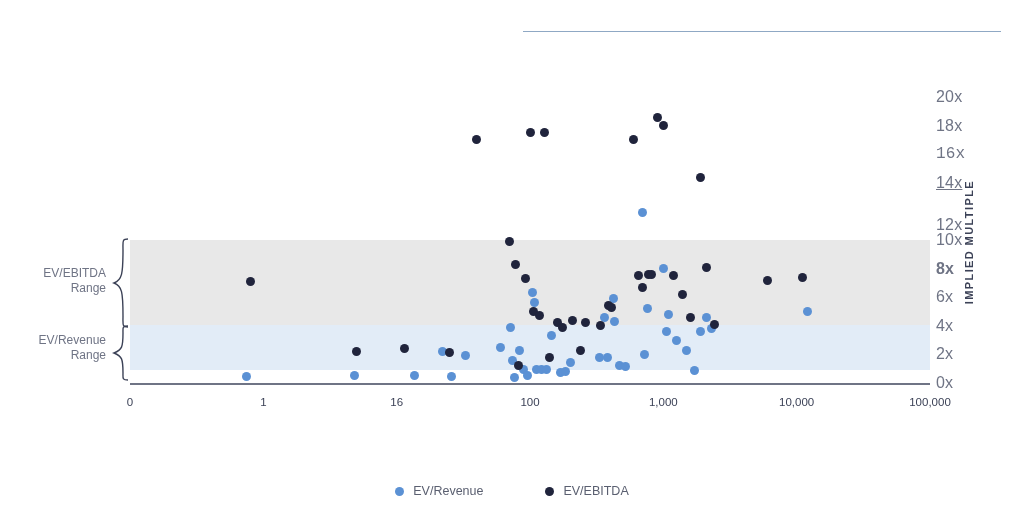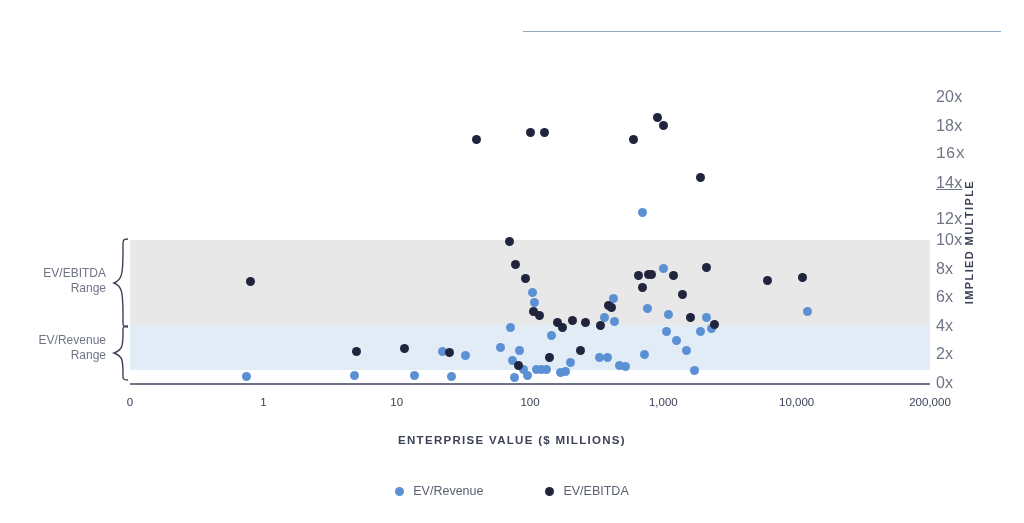--- a/index.html
+++ b/index.html
@@ -234,40 +234,39 @@
       </div>
   </div>
 
   <div class="axis-line"></div>
 
   <div id="yticks">
       <div class="ytick" style="top: 383px;">0x</div>
       <div class="ytick" style="top: 354.4px;">2x</div>
       <div class="ytick" style="top: 325.8px;">4x</div>
       <div class="ytick" style="top: 297.2px;">6x</div>
-      <div class="ytick" style="top: 268.6px;">8x</div>
+      <div class="ytick" style="top: 268.6px; font-weight: bold;">8x</div>
       <div class="ytick" style="top: 240px;">10x</div>
-      <div class="ytick" style="top: 219px;">12x</div>
+      <div class="ytick" style="top: 225px;">12x</div>
       <div class="ytick" style="top: 182.8px; text-decoration: underline;">14x</div>
       <div class="ytick" style="top: 154.2px; font-family: Liberation Mono, monospace;">16x</div>
       <div class="ytick" style="top: 125.6px;">18x</div>
       <div class="ytick" style="top: 97px;">20x</div>
     </div>
   <div id="xticks">
       <div class="xtick" style="left: 130px;">0</div>
       <div class="xtick" style="left: 263.333px;">1</div>
-      <div class="xtick" style="left: 396.667px;">10</div>
+      <div class="xtick" style="left: 396.667px;">16</div>
       <div class="xtick" style="left: 530px;">100</div>
       <div class="xtick" style="left: 663.333px;">1,000</div>
       <div class="xtick" style="left: 796.667px;">10,000</div>
-      <div class="xtick" style="left: 930px;">200,000</div>
+      <div class="xtick" style="left: 930px;">100,000</div>
     </div>
 
   <div class="ytitle">IMPLIED MULTIPLE</div>
-  <div class="xtitle">ENTERPRISE VALUE ($ MILLIONS)</div>
 
   <div class="brace-label" style="left: 10px; top: 266px;">
     <div>EV/EBITDA</div>
     <div>Range</div>
   </div>
   <div class="brace-label" style="left: 10px; top: 333px;">
     <div>EV/Revenue</div>
     <div>Range</div>
   </div>
 

